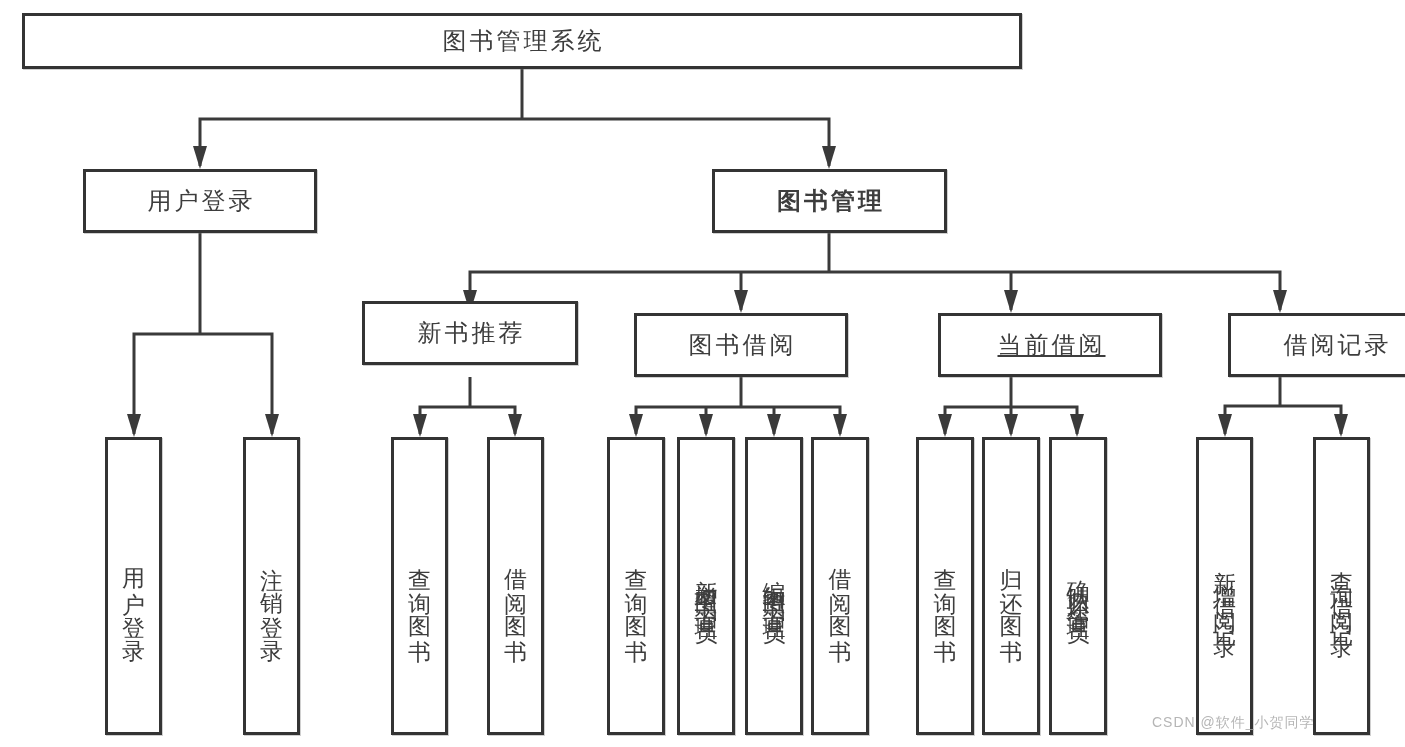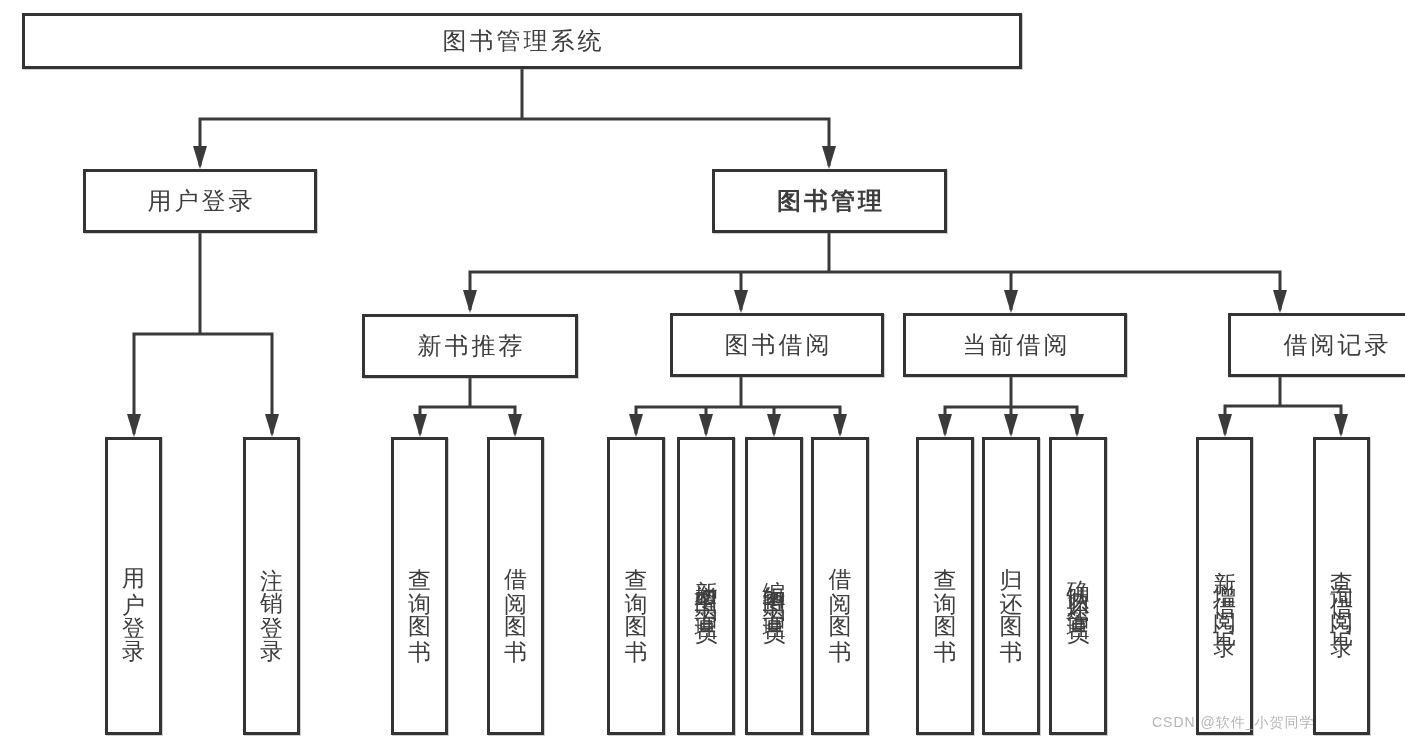--- a/index.html
+++ b/index.html
@@ -108,27 +108,27 @@
     <span>图书管理系统</span>
   </div>
 
   <div class="box h-box" style="left:83px;top:169px;width:234px;height:64px;">
     <span>用户登录</span>
   </div>
   <div class="box h-box" style="left:712px;top:169px;width:235px;height:64px;font-weight:bold;">
     <span>图书管理</span>
   </div>
 
-  <div class="box h-box" style="left:362px;top:314px;width:216px;height:64px;font-family:Liberation Serif, serif;">
+  <div class="box h-box" style="left:362px;top:301px;width:216px;height:64px;font-family:Liberation Serif, serif;">
     <span>新书推荐</span>
   </div>
-  <div class="box h-box" style="left:670px;top:313px;width:214px;height:64px;">
+  <div class="box h-box" style="left:634px;top:313px;width:214px;height:64px;">
     <span>图书借阅</span>
   </div>
-  <div class="box h-box" style="left:903px;top:313px;width:224px;height:64px;">
+  <div class="box h-box" style="left:938px;top:313px;width:224px;height:64px;text-decoration:underline;">
     <span>当前借阅</span>
   </div>
   <div class="box h-box" style="left:1228px;top:313px;width:216px;height:64px;">
     <span>借阅记录</span>
   </div>
 
   <div class="box v-box ls-wide" style="left:105px;top:437px;width:57px;height:298px;">
     <span>用户登录</span>
   </div>
   <div class="box v-box ls-wide" style="left:243px;top:437px;width:57px;height:298px;">

